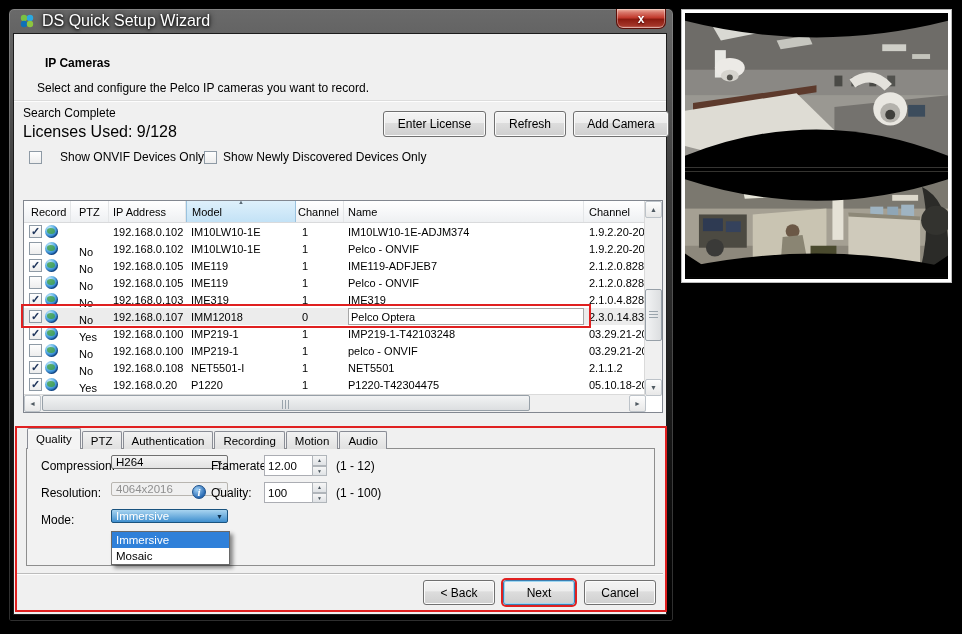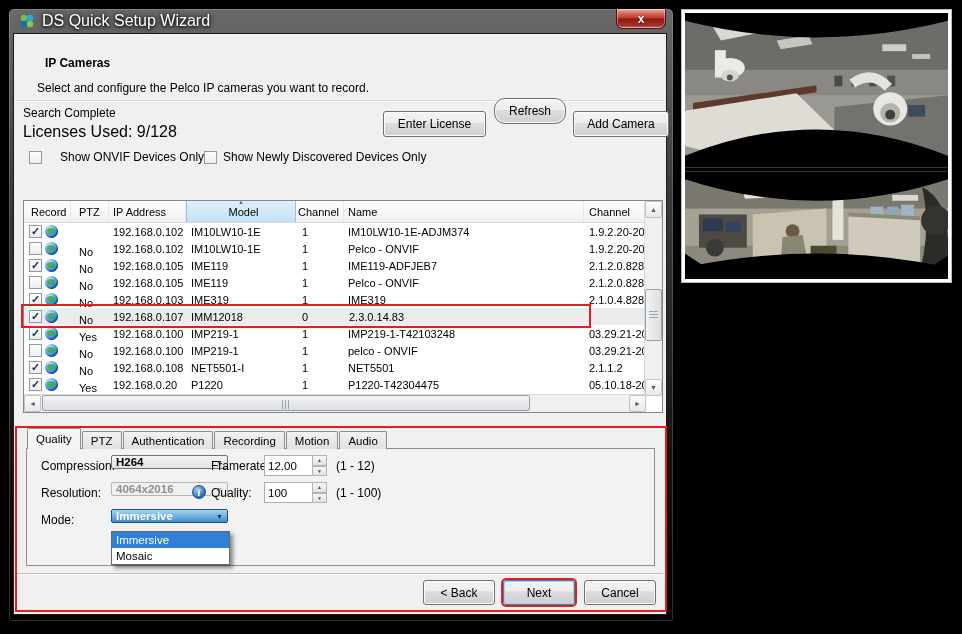--- a/index.html
+++ b/index.html
@@ -45,21 +45,21 @@
     font-size:11px;line-height:10px;text-align:center;color:#20365c;font-weight:bold;}
   .filter-row span.lbl{font-size:12px;}
 
   
   .listview{position:absolute;left:9px;top:166px;width:640px;height:213px;
     border:1px solid #828790;background:#fff;box-sizing:border-box;overflow:hidden;}
   .lv-header{display:flex;height:21px;background:linear-gradient(180deg,#ffffff,#f5f6f8 60%,#eef0f2);
     border-bottom:1px solid #d9dadc;}
   .lv-h{box-sizing:border-box;border-right:1px solid #e4e6e8;font-size:11px;
     display:flex;align-items:center;position:relative;color:#000;}
-  .lv-h.sorted{background:linear-gradient(180deg,#def0fb,#c3e2f6);border-right:1px solid #9ac2de;border-left:1px solid #9ac2de;justify-content:center;}
+  .lv-h.sorted{background:linear-gradient(180deg,#def0fb,#c3e2f6);border-right:1px solid #9ac2de;border-left:1px solid #9ac2de;}
   .sort-glyph{position:absolute;top:-2px;left:50%;transform:translateX(-50%);font-size:6px;color:#5a6a75;}
   .lv-row{display:flex;height:17px;align-items:center;font-size:11px;}
   .lv-row.selected{background:#ececec;}
   .lv-c{box-sizing:border-box;overflow:hidden;white-space:nowrap;flex-shrink:0;}
   .c-record{width:47px;padding-left:5px;display:flex;align-items:center;gap:3px;}
   .c-ptz{width:38px;padding-left:8px;margin-top:40px;}
   .c-ip{width:77px;padding-left:4px;}
   .c-model{width:110px;padding-left:5px;}
   .c-chan{width:48px;padding-left:6px;}
   .c-name{width:240px;padding-left:4px;}
@@ -98,21 +98,21 @@
   .tab{height:17px;padding:0 8px;display:flex;align-items:center;font-size:11.5px;
     background:linear-gradient(180deg,#f2f2f2,#e0e0e0);border:1px solid #898c95;border-bottom:none;
     border-radius:2px 2px 0 0;margin-right:1px;}
   .tab.active{height:20px;background:#f4f4f4;position:relative;z-index:3;box-shadow:inset 0 2px 0 #f9f9f9;}
   .tabpage{position:absolute;left:12px;top:414px;width:629px;height:118px;border:1px solid #8e8e8e;
     background:#f2f2f2;box-sizing:border-box;}
 
   .fld-lbl{position:absolute;font-size:12px;}
   .combo{position:absolute;width:117px;height:14px;border:1px solid #707070;border-radius:2px;
     background:linear-gradient(180deg,#f4f4f4,#e2e2e2);box-sizing:border-box;
-    display:flex;align-items:center;font-size:11.5px;font-weight:bold;}
+    display:flex;align-items:center;font-size:11.5px;}
   .combo .txt{flex:1;padding-left:4px;overflow:hidden;white-space:nowrap;}
   .combo .arr{width:15px;text-align:center;font-size:7px;color:#3a3a3a;}
   .combo.disabled{border-color:#b8b5b0;background:#f0f0f0;color:#8f8f8f;}
   .combo.disabled .arr{color:#aeaeae;}
   .combo.focused{background:linear-gradient(180deg,#a8d4f0,#3f8fcf);border-color:#1a537f;color:#fff;}
   .combo.focused .arr{color:#0d2f4d;}
   .droplist{position:absolute;left:87px;top:497px;width:117px;background:#fff;border:1px solid #696969;
     box-shadow:3px 3px 4px rgba(0,0,0,.45);z-index:6;font-size:11.5px;}
   .dl-item{height:16px;line-height:16px;padding-left:4px;}
   .dl-item.sel{background:#2f80d9;color:#fff;}
@@ -162,21 +162,21 @@
     <div class="hd-title">IP Cameras</div>
     <div class="hd-sub">Select and configure the Pelco IP cameras you want to record.</div>
     <div class="hd-sep"></div>
 
     <div class="status1">Search Complete</div>
     <div class="status2">Licenses Used: 9/128</div>
 
     <div class="btn" style="left:369px;top:77px;width:101px;">
       <span>Enter License</span>
       </div>
-    <div class="btn" style="left:480px;top:64px;width:70px;border-radius:11px;">
+    <div class="btn" style="left:480px;top:77px;width:70px;">
       <span>Refresh</span>
       </div>
     <div class="btn" style="left:559px;top:77px;width:94px;">
       <span>Add Camera</span>
       </div>
 
     <div class="abs filter-row" style="left:15px;top:116px;display:flex;align-items:center;gap:18px;">
       <span class="cb"></span>
       <span class="lbl">Show ONVIF Devices Only</span>
     </div>
@@ -273,20 +273,21 @@
       </div>
       <div class="lv-row selected">
         <div class="lv-c c-record">
             <span class="cb">✓</span>
             <span class="globe"></span>
           </div>
         <div class="lv-c c-ptz">Yes</div>
         <div class="lv-c c-ip">192.168.0.107</div>
         <div class="lv-c c-model">IMM12018</div>
         <div class="lv-c c-chan">0</div>
+        <div class="lv-c c-name"><input class="name-edit" value="Pelco Optera" style=""></div>
         <div class="lv-c c-fw">2.3.0.14.83</div>
       </div>
       <div class="lv-row">
         <div class="lv-c c-record">
             <span class="cb">✓</span>
             <span class="globe"></span>
           </div>
         <div class="lv-c c-ptz">No</div>
         <div class="lv-c c-ip">192.168.0.100</div>
         <div class="lv-c c-model">IMP219-1</div>

